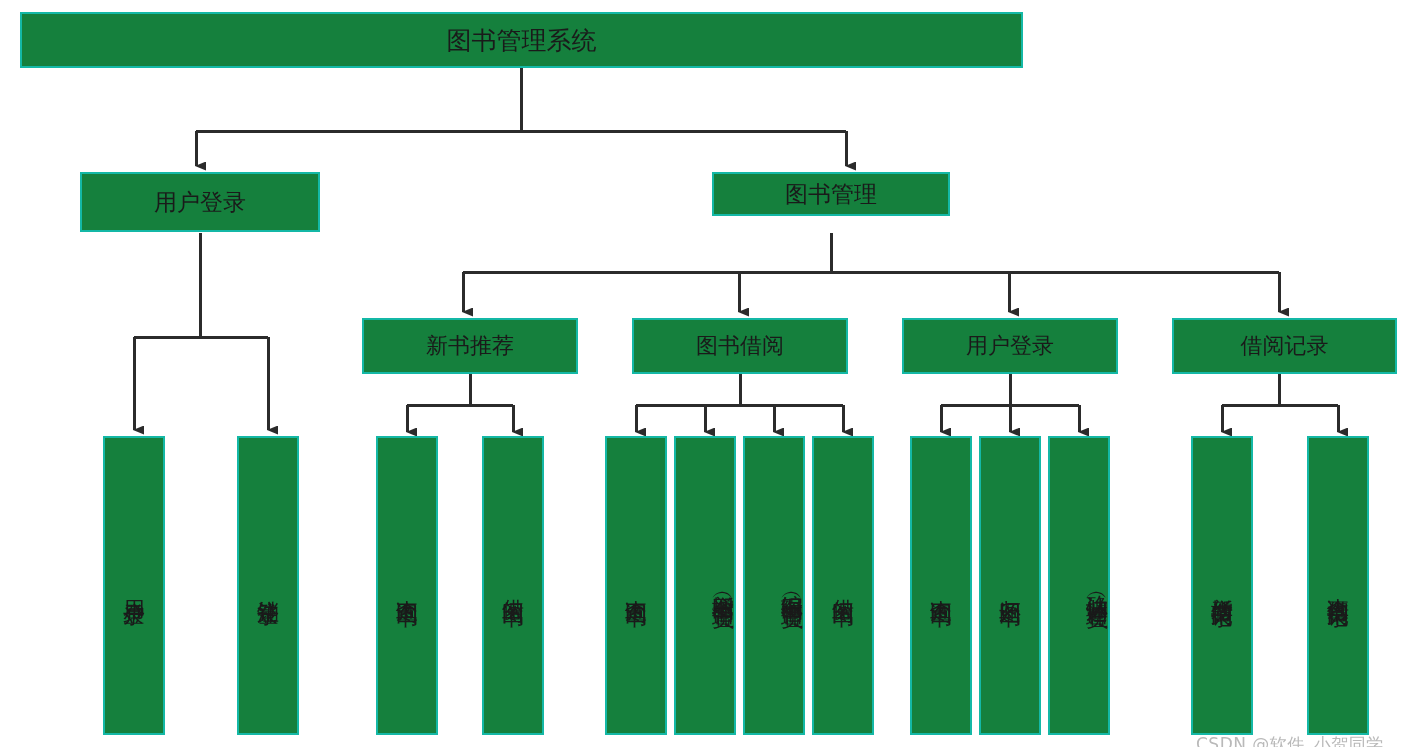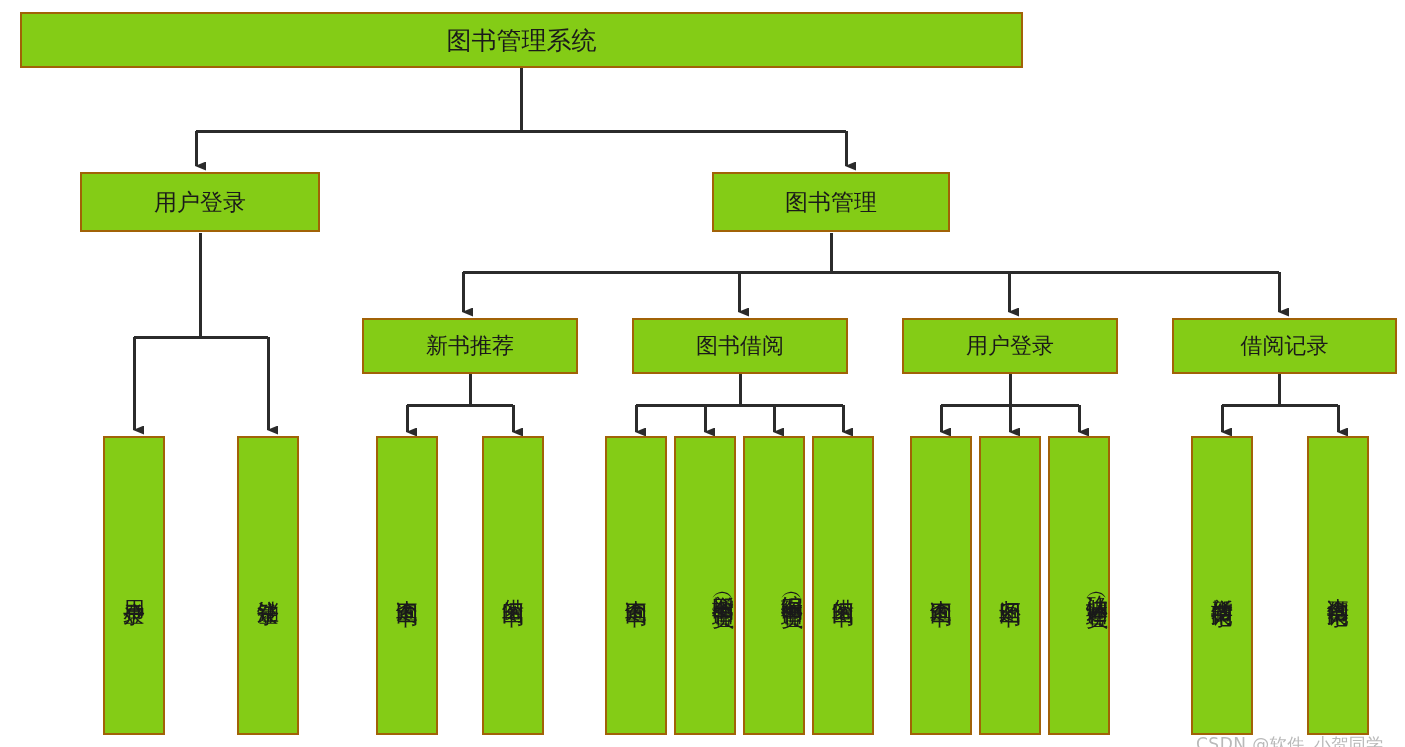--- a/index.html
+++ b/index.html
@@ -22,22 +22,22 @@
     position: absolute;
     left: 0;
     top: 0;
     width: 1405px;
     height: 747px;
     pointer-events: none;
   }
   .node {
     position: absolute;
     box-sizing: border-box;
-    background: #84cc16;
-    border: 2px solid #a16207;
+    background: #15803d;
+    border: 2px solid #14b8a6;
     display: flex;
     align-items: center;
     justify-content: center;
     color: #1a1a1a;
     z-index: 2;
   }
   .node.root {
     font-size: 25px;
   }
   .node.lvl1 {
@@ -127,21 +127,21 @@
     </g>
   </svg>
 
   <div class="node root" style="left:20px; top:12px; width:1003px; height:56px;">
     <span>图书管理系统</span>
   </div>
 
   <div class="node lvl1" style="left:80px; top:172px; width:240px; height:60px;">
     <span>用户登录</span>
   </div>
-  <div class="node lvl1" style="left:712px; top:172px; width:238px; height:60px;">
+  <div class="node lvl1" style="left:712px; top:172px; width:238px; height:44px;">
     <span>图书管理</span>
   </div>
 
   <div class="node lvl2" style="left:362px; top:318px; width:216px; height:56px;">
     <span>新书推荐</span>
   </div>
   <div class="node lvl2" style="left:632px; top:318px; width:216px; height:56px;text-align:right;">
     <span>图书借阅</span>
   </div>
   <div class="node lvl2" style="left:902px; top:318px; width:216px; height:56px;">

